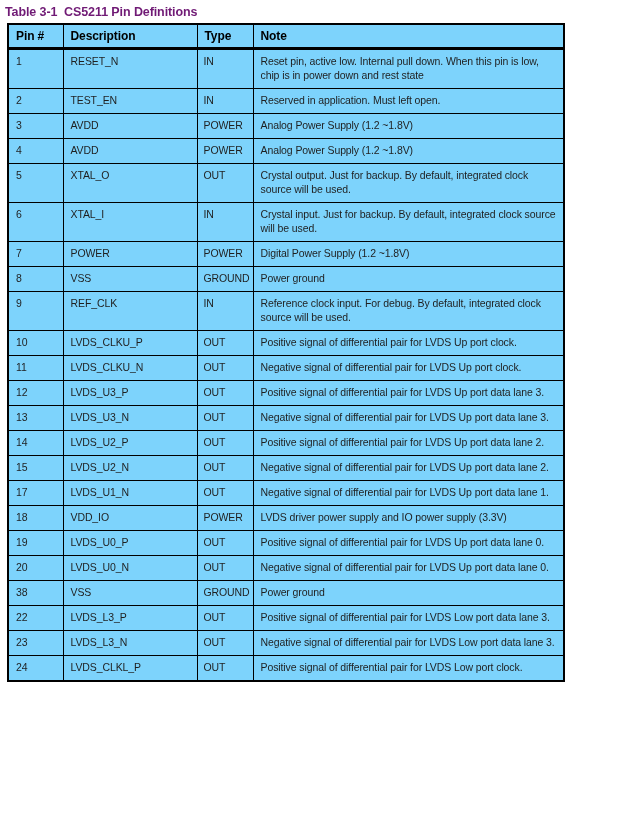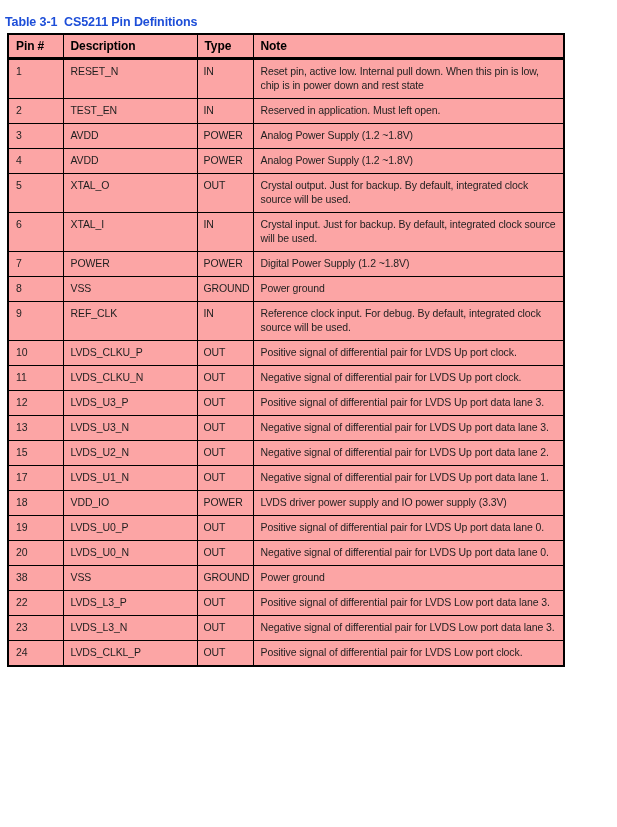--- a/index.html
+++ b/index.html
@@ -12,31 +12,31 @@
     min-height: 827px;
     font-family: "Liberation Sans", sans-serif;
     color: #1f1f1f;
   }
   .page {
     padding: 3px 0 0 5px;
   }
   .table-title {
     font-size: 12.5px;
     font-weight: bold;
-    color: #1d4ed8;
+    color: #701a75;
     white-space: pre;
-    margin: 12px 0 4px 0;
+    margin: 2px 0 4px 0;
     letter-spacing: -0.1px;
   }
   table.pin-table {
     border-collapse: collapse;
     table-layout: fixed;
     width: 556px;
     margin-left: 2px;
-    background: #fca5a5;
+    background: #7dd3fc;
     border: 2px solid #000000;
   }
   table.pin-table th {
     border: 1px solid #000000;
     border-bottom: 3px solid #000000;
     font-size: 12px;
     font-weight: bold;
     color: #000000;
     text-align: left;
     vertical-align: top;
@@ -160,20 +160,26 @@
           <td class="col-type">OUT</td>
           <td class="col-note">Positive signal of differential pair for LVDS Up port data lane 3.</td>
         </tr>
         <tr>
           <td class="col-pin">13</td>
           <td class="col-description">LVDS_U3_N</td>
           <td class="col-type">OUT</td>
           <td class="col-note">Negative signal of differential pair for LVDS Up port data lane 3.</td>
         </tr>
         <tr>
+          <td class="col-pin">14</td>
+          <td class="col-description">LVDS_U2_P</td>
+          <td class="col-type">OUT</td>
+          <td class="col-note">Positive signal of differential pair for LVDS Up port data lane 2.</td>
+        </tr>
+        <tr>
           <td class="col-pin">15</td>
           <td class="col-description">LVDS_U2_N</td>
           <td class="col-type">OUT</td>
           <td class="col-note">Negative signal of differential pair for LVDS Up port data lane 2.</td>
         </tr>
         <tr>
           <td class="col-pin">17</td>
           <td class="col-description">LVDS_U1_N</td>
           <td class="col-type">OUT</td>
           <td class="col-note">Negative signal of differential pair for LVDS Up port data lane 1.</td>

